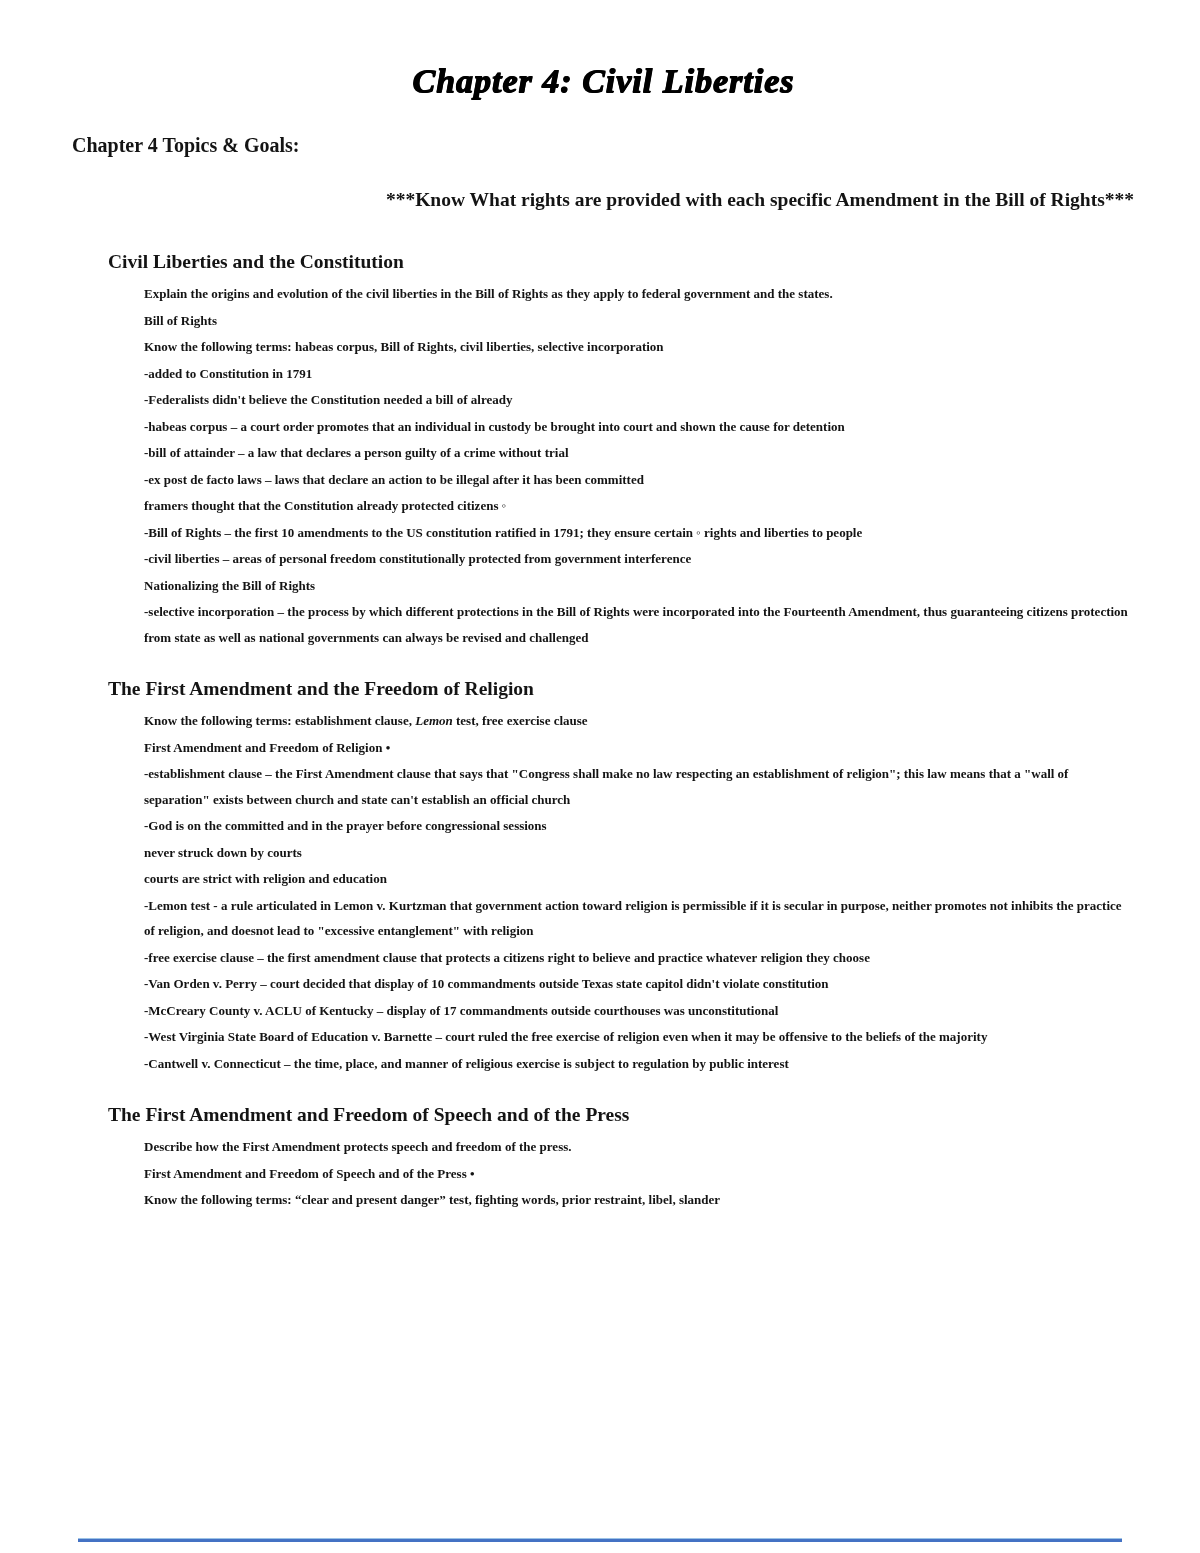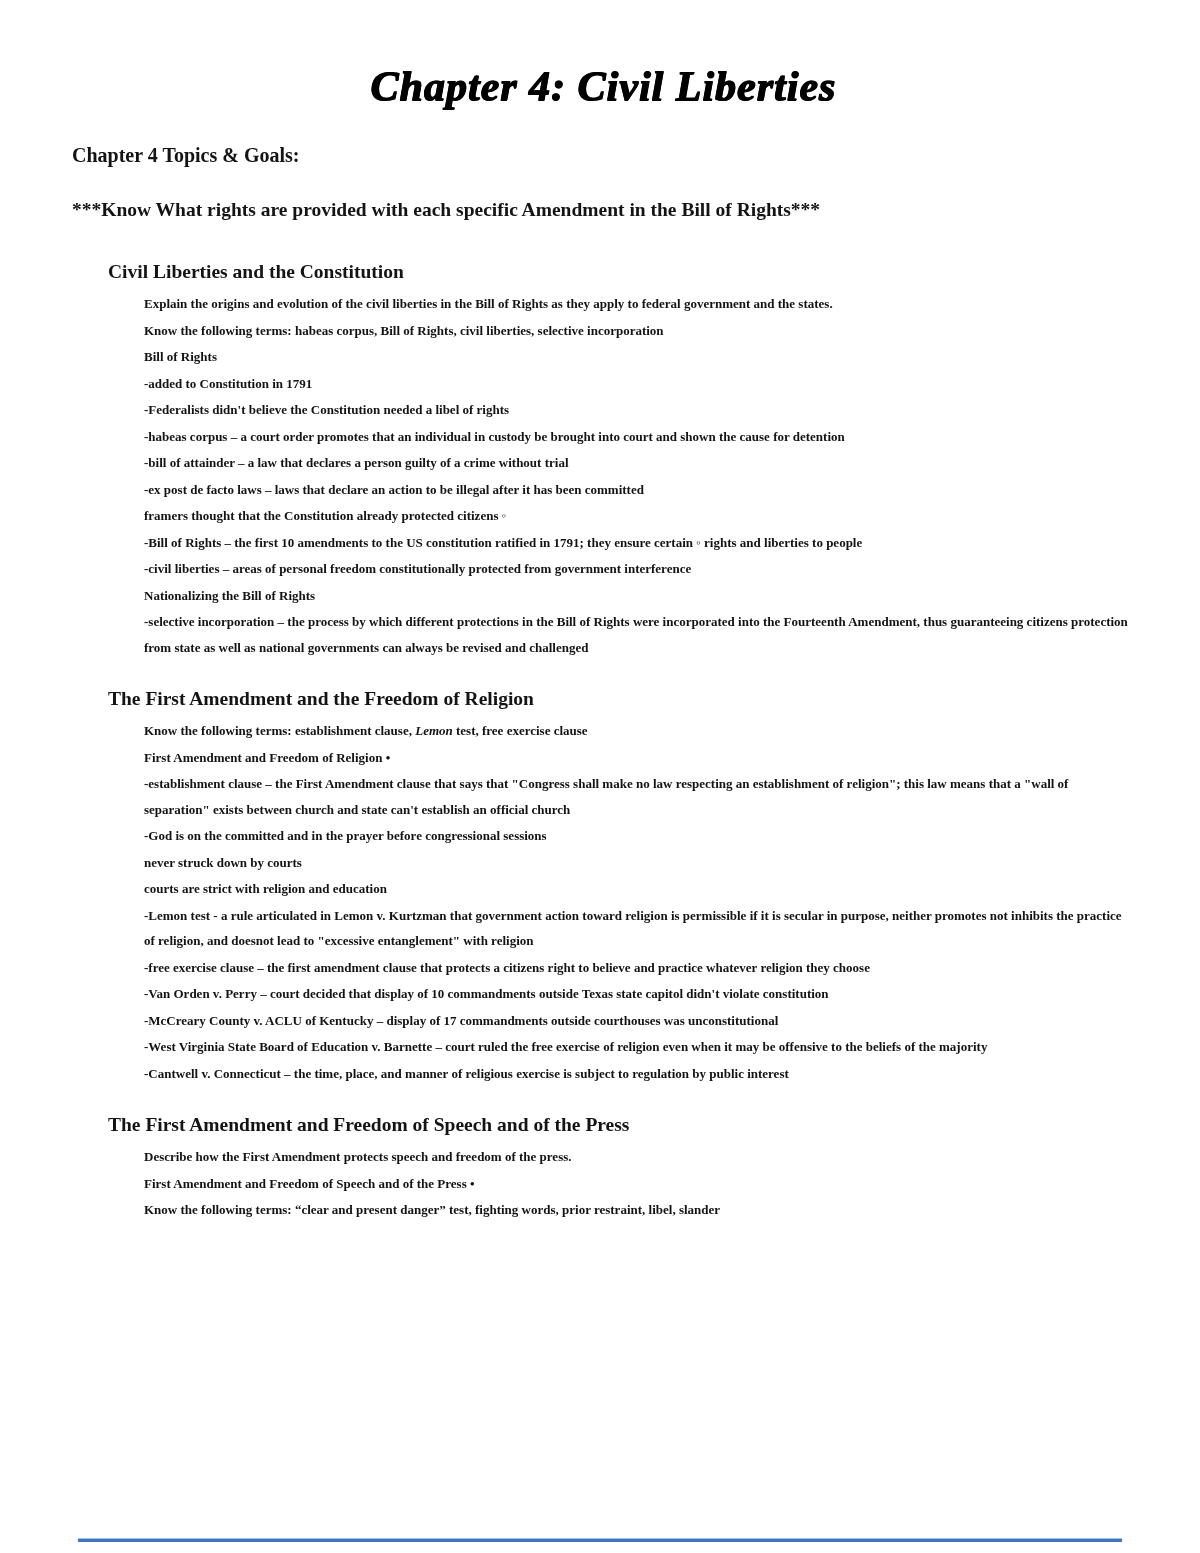--- a/index.html
+++ b/index.html
@@ -12,34 +12,34 @@
     font-weight: 700;
     position: relative;
     box-sizing: border-box;
   }
   .doc {
     padding: 38px 66px 0 72px;
     box-sizing: border-box;
   }
   .title {
     text-align: center;
-    font-size: 42px;
+    font-size: 34px;
     font-style: italic;
     font-weight: 900;
     letter-spacing: 1px;
     margin: 24px 0 0 0;
     color: #000;
     text-shadow: 1.2px 0 0 currentColor, 0 0.8px 0 currentColor, 0.8px 0.8px 0 currentColor;
   }
   .topics {
     font-size: 20px;
     margin: 34px 0 0 0;
   }
   .highlight {
-    text-align: left;
+    text-align: right;
     font-size: 19.5px;
     margin: 32px 0 0 0;
   }
   section h2 {
     font-size: 19.5px;
     font-weight: 700;
     margin: 40px 0 8px 36px;
   }
   section.gap h2 { margin-top: 28px; }
   section .body {
@@ -69,24 +69,24 @@
   <h1 class="title">Chapter 4: Civil Liberties</h1>
 
   <p class="topics">Chapter 4 Topics &amp; Goals:</p>
 
   <p class="highlight">***Know What rights are provided with each specific Amendment in the Bill of Rights***</p>
 
   <section>
     <h2>Civil Liberties and the Constitution</h2>
     <div class="body">
       <p>Explain the origins and evolution of the civil liberties in the Bill of Rights as they apply to federal government and the states.</p>
+      <p>Bill of Rights</p>
       <p>Know the following terms: habeas corpus, Bill of Rights, civil liberties, selective incorporation</p>
-      <p>Bill of Rights</p>
       <p>-added to Constitution in 1791</p>
-      <p>-Federalists didn't believe the Constitution needed a libel of rights</p>
+      <p>-Federalists didn't believe the Constitution needed a bill of already</p>
       <p>-habeas corpus – a court order promotes that an individual in custody be brought into court and shown the cause for detention</p>
       <p>-bill of attainder – a law that declares a person guilty of a crime without trial</p>
       <p>-ex post de facto laws – laws that declare an action to be illegal after it has been committed</p>
       <p>framers thought that the Constitution already protected citizens ◦</p>
       <p>-Bill of Rights – the first 10 amendments to the US constitution ratified in 1791; they ensure certain ◦ rights and liberties to people</p>
       <p>-civil liberties – areas of personal freedom constitutionally protected from government interference</p>
       <p>Nationalizing the Bill of Rights</p>
       <p>-selective incorporation – the process by which different protections in the Bill of Rights were incorporated into the Fourteenth Amendment, thus guaranteeing citizens protection from state as well as national governments can always be revised and challenged</p>
     </div>
   </section>

